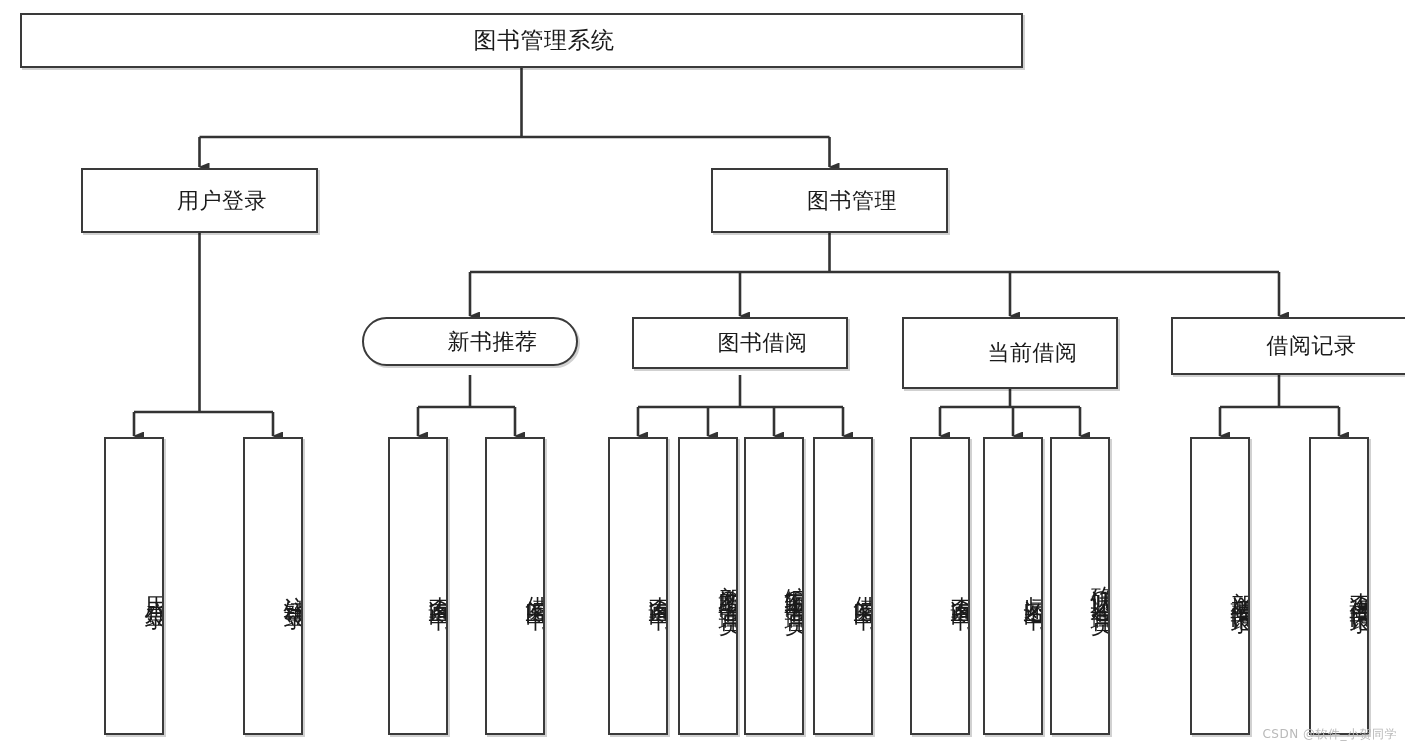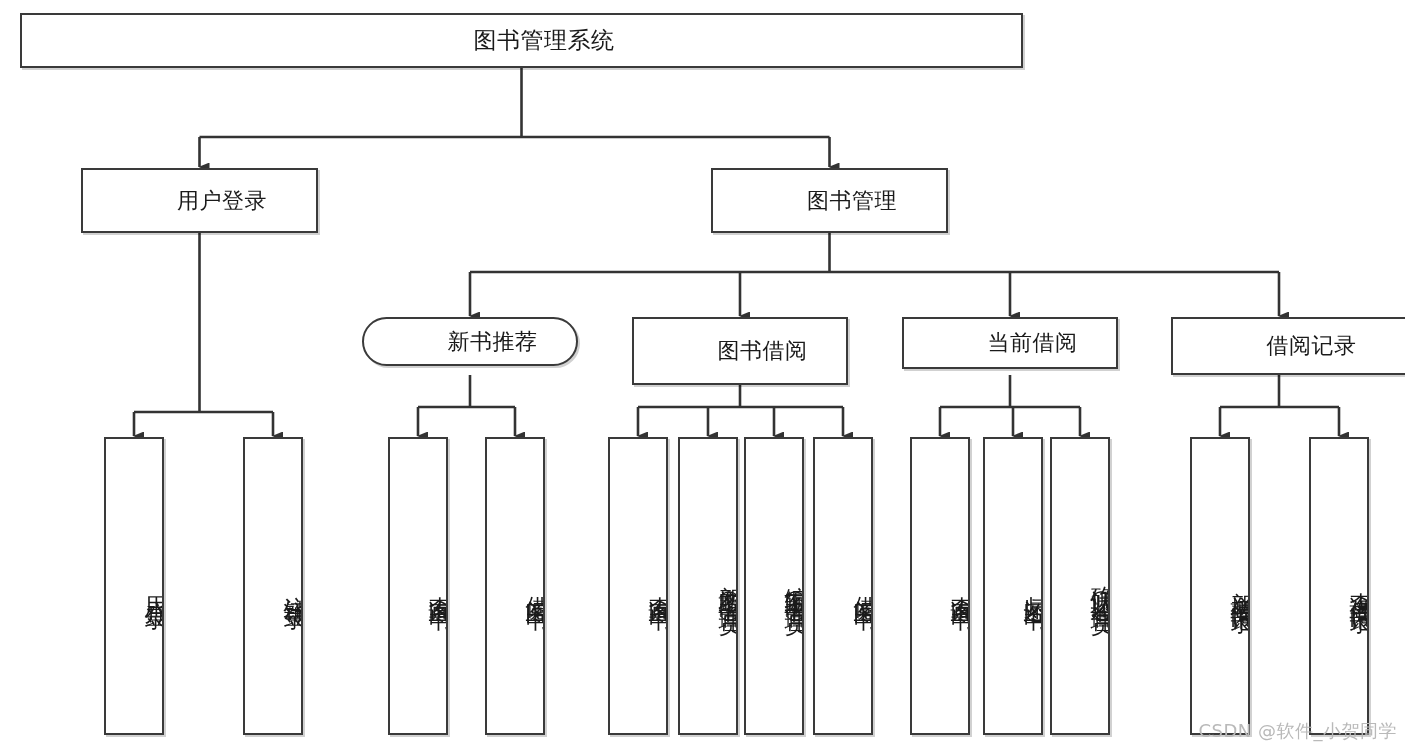--- a/index.html
+++ b/index.html
@@ -62,21 +62,21 @@
     font-size: 23px;
     line-height: 1.05;
     letter-spacing: 4px;
     white-space: normal;
     max-height: 100%;
   }
   .watermark {
     position: absolute;
     right: 8px;
     bottom: 4px;
-    font-size: 18px;
+    font-size: 12px;
     color: #b9b9b9;
     letter-spacing: 0.5px;
     white-space: nowrap;
     font-family: "DejaVu Sans", "Liberation Sans", sans-serif;
   }
 </style>
 </head>
 <body>
 
 <div id="diagram-root">
@@ -130,24 +130,24 @@
       </div>
       <div class="node horizontal" style="left: 81px; top: 168px; width: 237px; height: 65px;">
         <div class="node-label">用户登录</div>
       </div>
       <div class="node horizontal" style="left: 711px; top: 168px; width: 237px; height: 65px;">
         <div class="node-label">图书管理</div>
       </div>
       <div class="node horizontal" style="left: 362px; top: 317px; width: 216px; height: 49px; border-radius: 29px;">
         <div class="node-label">新书推荐</div>
       </div>
-      <div class="node horizontal" style="left: 632px; top: 317px; width: 216px; height: 68px;">
+      <div class="node horizontal" style="left: 632px; top: 317px; width: 216px; height: 52px;">
         <div class="node-label">图书借阅</div>
       </div>
-      <div class="node horizontal" style="left: 902px; top: 317px; width: 216px; height: 52px;">
+      <div class="node horizontal" style="left: 902px; top: 317px; width: 216px; height: 72px;">
         <div class="node-label">当前借阅</div>
       </div>
       <div class="node horizontal" style="left: 1171px; top: 317px; width: 236px; height: 58px;">
         <div class="node-label">借阅记录</div>
       </div>
       <div class="node vertical" style="left: 104px; top: 437px; width: 60px; height: 298px;">
         <div class="node-label">用户登录</div>
       </div>
       <div class="node vertical" style="left: 243px; top: 437px; width: 60px; height: 298px;">
         <div class="node-label">注销登录</div>

